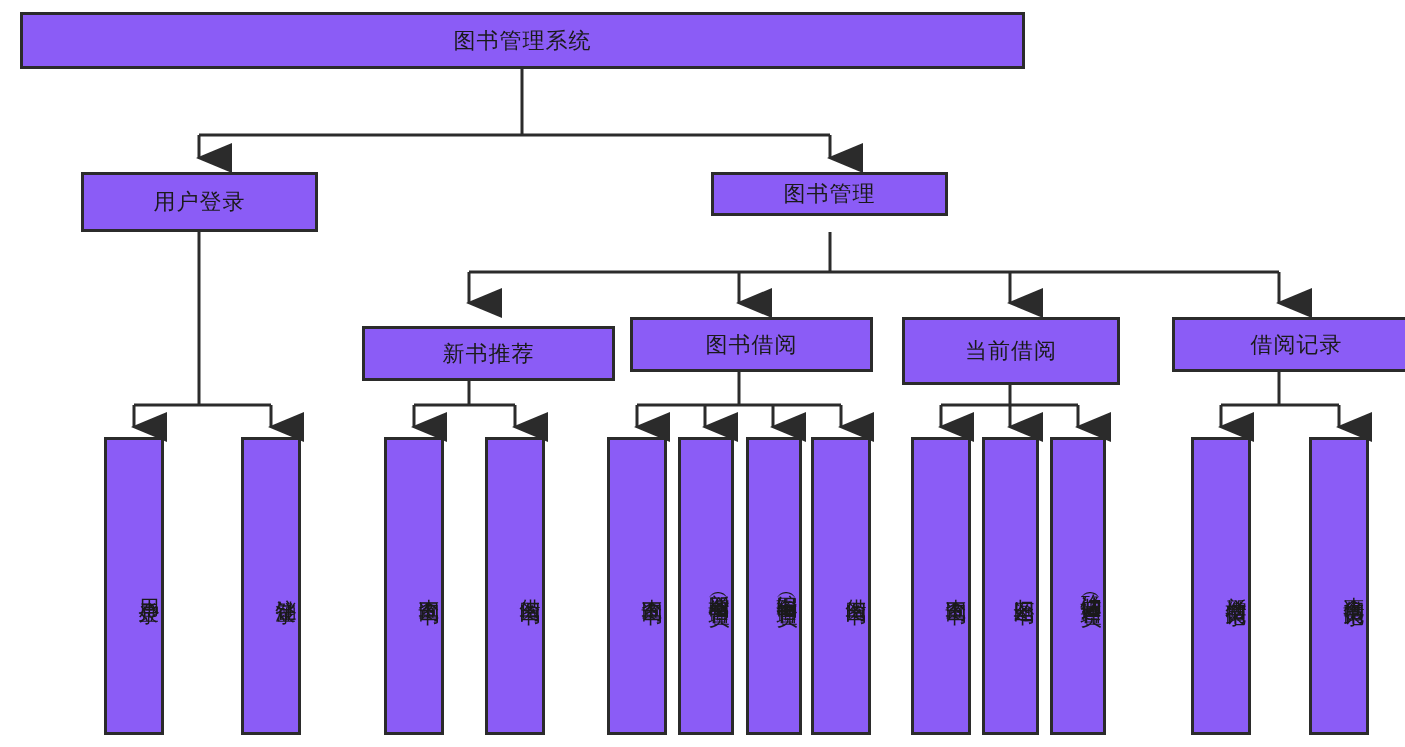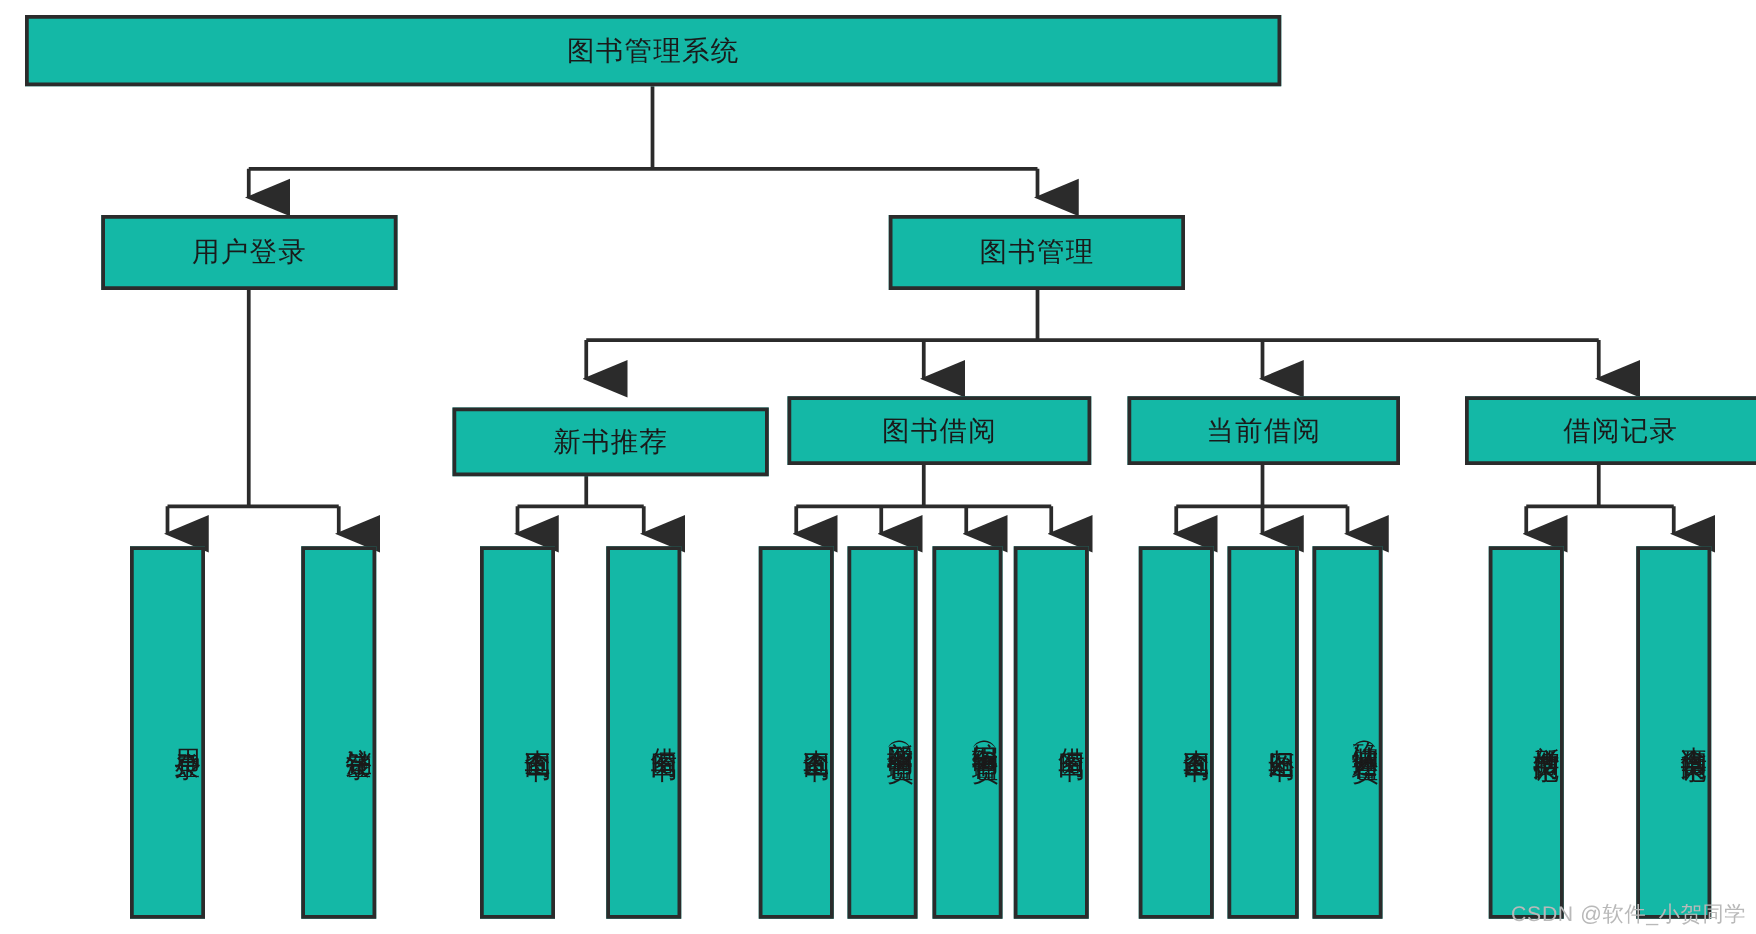--- a/index.html
+++ b/index.html
@@ -14,25 +14,26 @@
     position: relative;
     width: 1405px;
     height: 747px;
     background: #ffffff;
     overflow: hidden;
   }
   .node {
     position: absolute;
     box-sizing: border-box;
     border: 3px solid #2b2b2b;
-    background: #14b8a6;
+    background: #8b5cf6;
     display: flex;
     align-items: center;
     justify-content: center;
     color: #1a1a1a;
+    font-family: Liberation Serif, serif;
   }
   .node.horizontal {
     font-size: 22px;
     letter-spacing: 1px;
   }
   .node.vertical {
     writing-mode: vertical-rl;
     text-orientation: upright;
     font-size: 21px;
     line-height: 1.18;
@@ -121,31 +122,31 @@
     </g>
   </svg>
 
   <div class="node horizontal" style="left:20px; top:12px; width:1005px; height:57px;">
     <span>图书管理系统</span>
   </div>
 
   <div class="node horizontal" style="left:81px; top:172px; width:237px; height:60px;">
     <span>用户登录</span>
   </div>
-  <div class="node horizontal" style="left:711px; top:172px; width:237px; height:60px;">
+  <div class="node horizontal" style="left:711px; top:172px; width:237px; height:44px;">
     <span>图书管理</span>
   </div>
 
   <div class="node horizontal" style="left:362px; top:326px; width:253px; height:55px;">
     <span>新书推荐</span>
   </div>
   <div class="node horizontal" style="left:630px; top:317px; width:243px; height:55px;">
     <span>图书借阅</span>
   </div>
-  <div class="node horizontal" style="left:902px; top:317px; width:218px; height:55px;">
+  <div class="node horizontal" style="left:902px; top:317px; width:218px; height:68px;">
     <span>当前借阅</span>
   </div>
   <div class="node horizontal" style="left:1172px; top:317px; width:249px; height:55px;">
     <span>借阅记录</span>
   </div>
 
   <div class="node vertical" style="left:104px; top:437px; width:60px; height:298px;">
     <span class="vlabel">用户登录</span>
   </div>
   <div class="node vertical" style="left:241px; top:437px; width:60px; height:298px;">
@@ -182,14 +183,13 @@
     <span class="vlabel">确认归还（管理员）</span>
   </div>
 
   <div class="node vertical" style="left:1191px; top:437px; width:60px; height:298px;">
     <span class="vlabel">新增借阅记录</span>
   </div>
   <div class="node vertical" style="left:1309px; top:437px; width:60px; height:298px;">
     <span class="vlabel">查询借阅记录</span>
   </div>
 
-  <div class="watermark">CSDN @软件_小贺同学</div>
 </div>
 
 </body></html>

